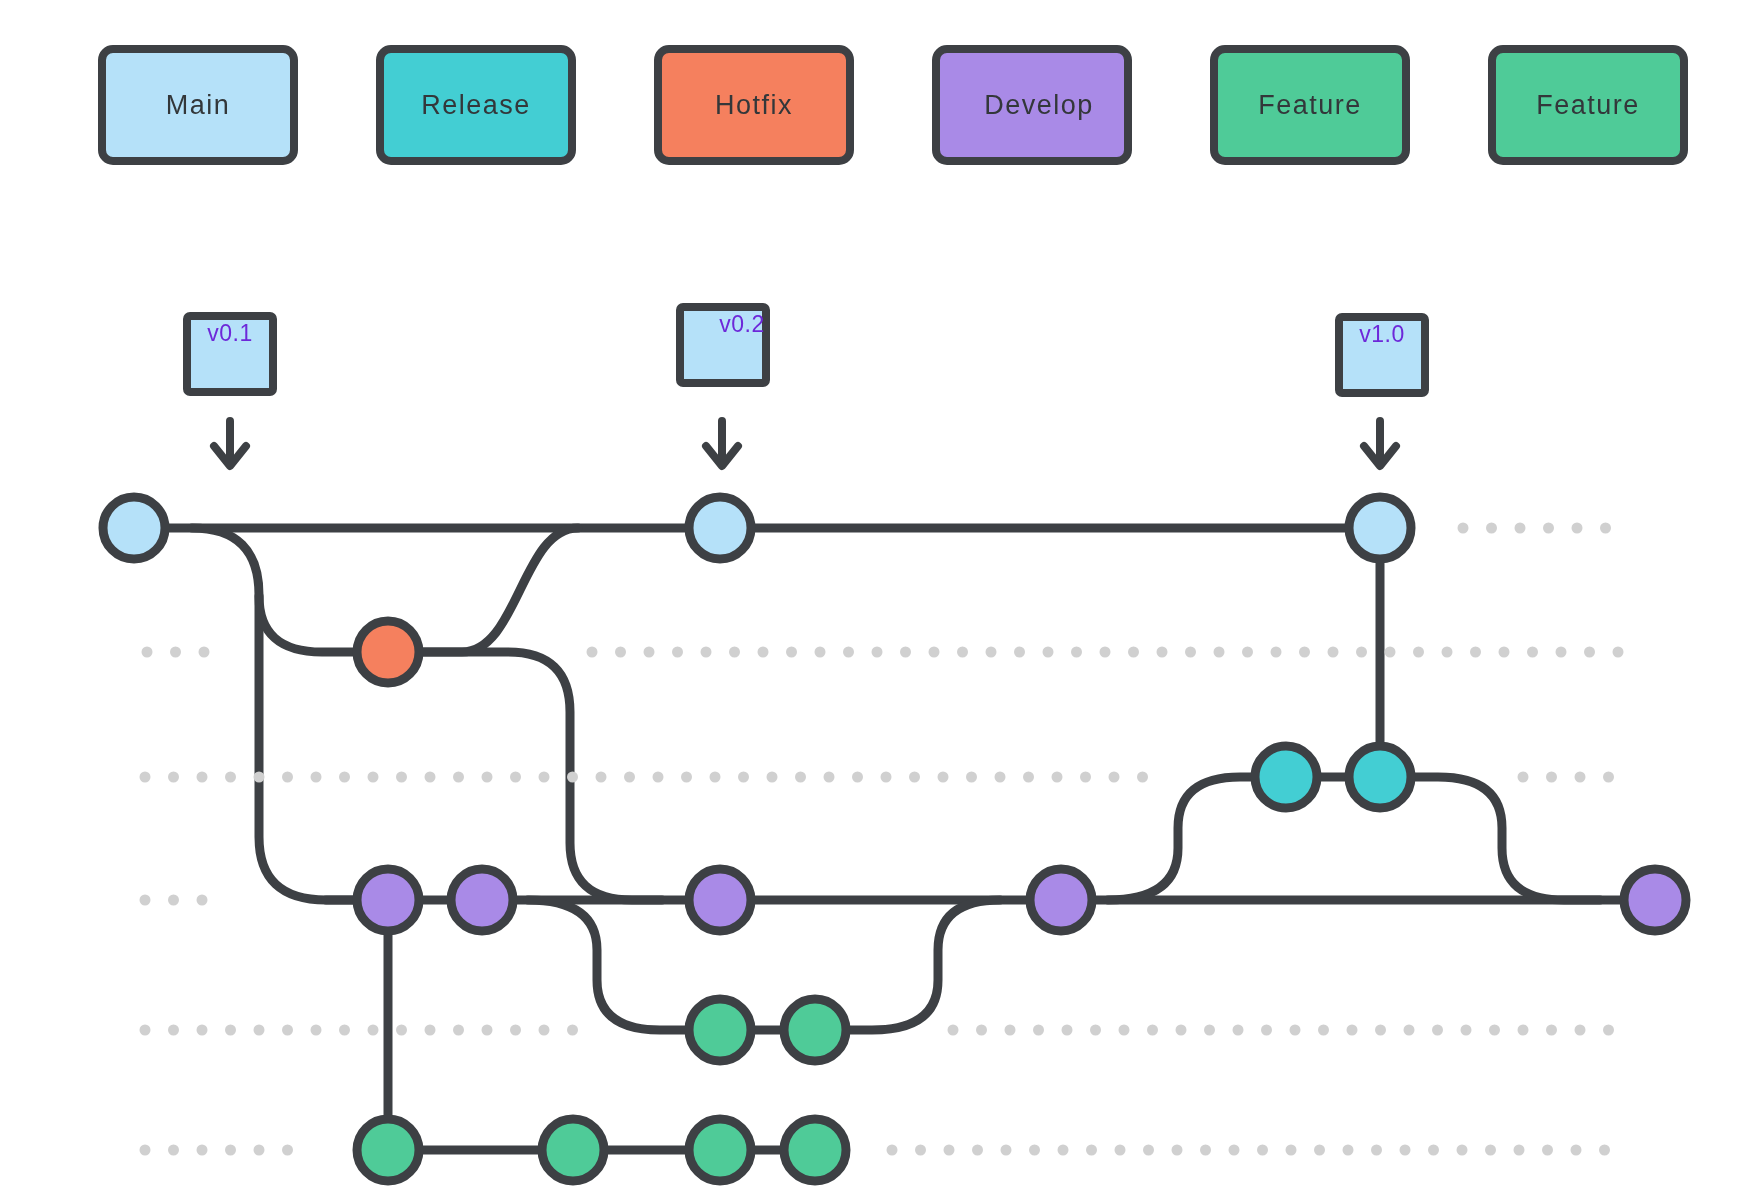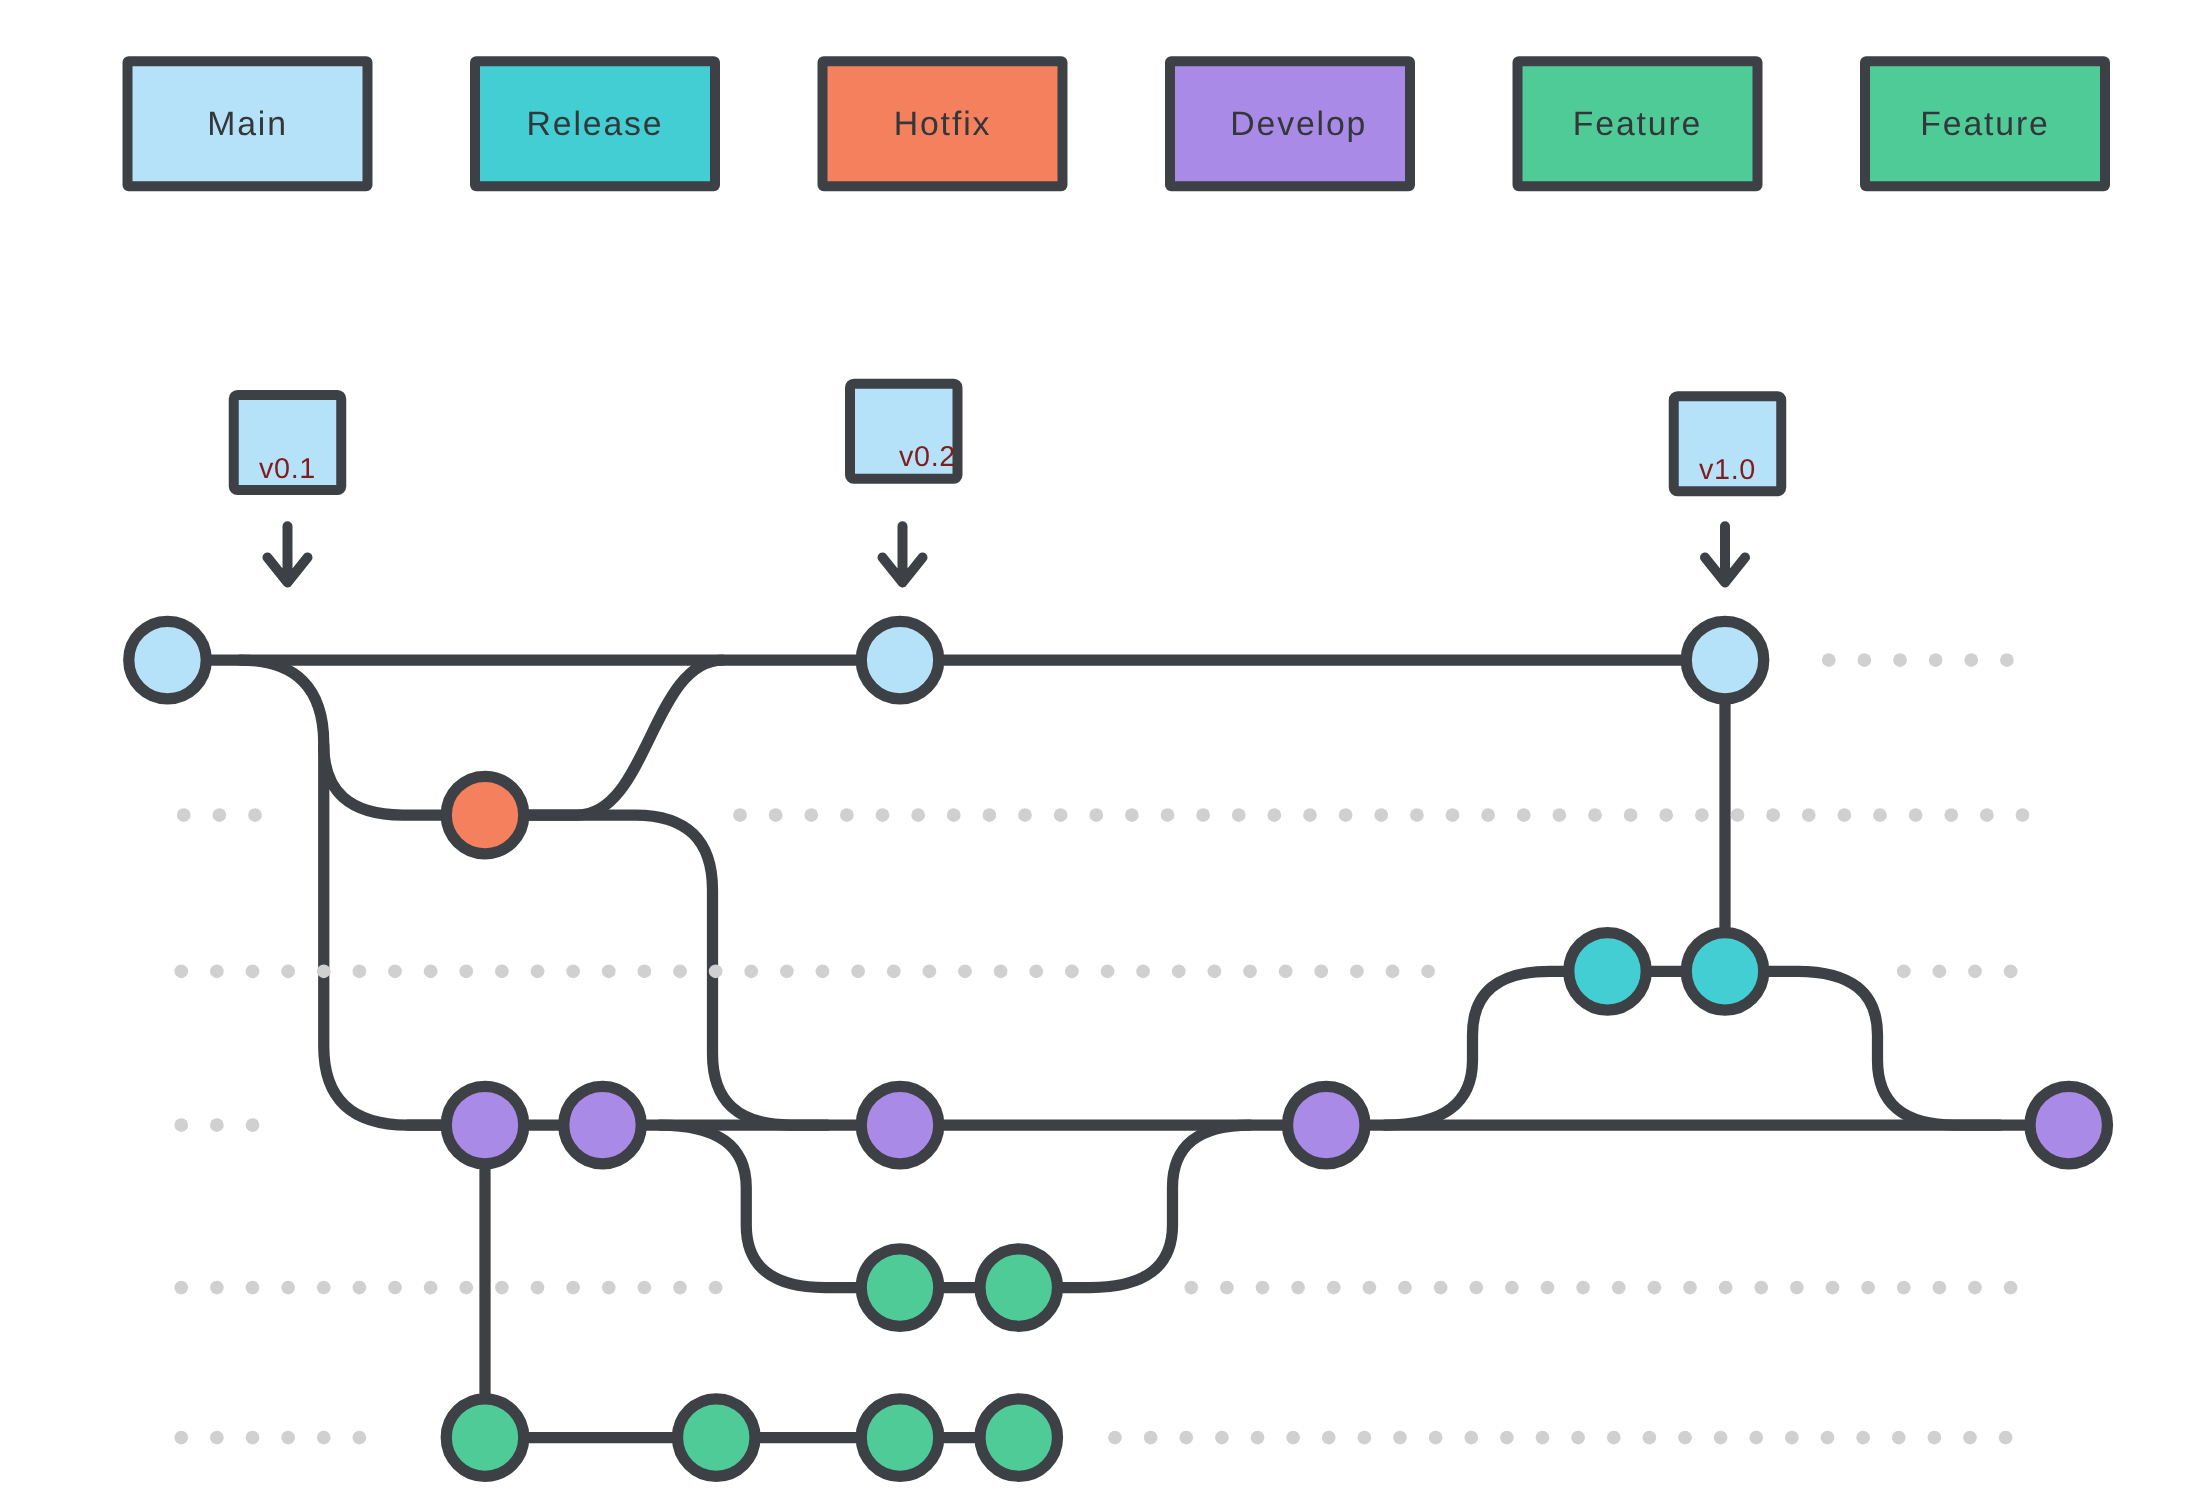--- a/index.html
+++ b/index.html
@@ -19,43 +19,43 @@
   .legend-row {
     position: absolute;
     left: 98px;
     top: 45px;
     display: flex;
     gap: 78px;
   }
   .legend-box {
     box-sizing: border-box;
     width: 200px;
-    height: 108px;
+    height: 120px;
     border: 8px solid #3d4044;
-    border-radius: 5px;
+    border-radius: 15px;
     display: flex;
     align-items: center;
     justify-content: center;
     font-size: 27px;
     letter-spacing: 1.5px;
     color: #33373a;
   }
   .tag-box {
     position: absolute;
     box-sizing: border-box;
     width: 94px;
     height: 84px;
     border: 8px solid #3d4044;
     border-radius: 7px;
     display: flex;
-    align-items: flex-end;
+    align-items: flex-start;
     justify-content: center;
     font-size: 23px;
     letter-spacing: 0.5px;
-    color: #7f1d1d;
+    color: #6d28d9;
   }
   svg.graph {
     position: absolute;
     left: 0;
     top: 0;
   }
   .edge {
     fill: none;
     stroke: #3d4044;
     stroke-width: 9;

